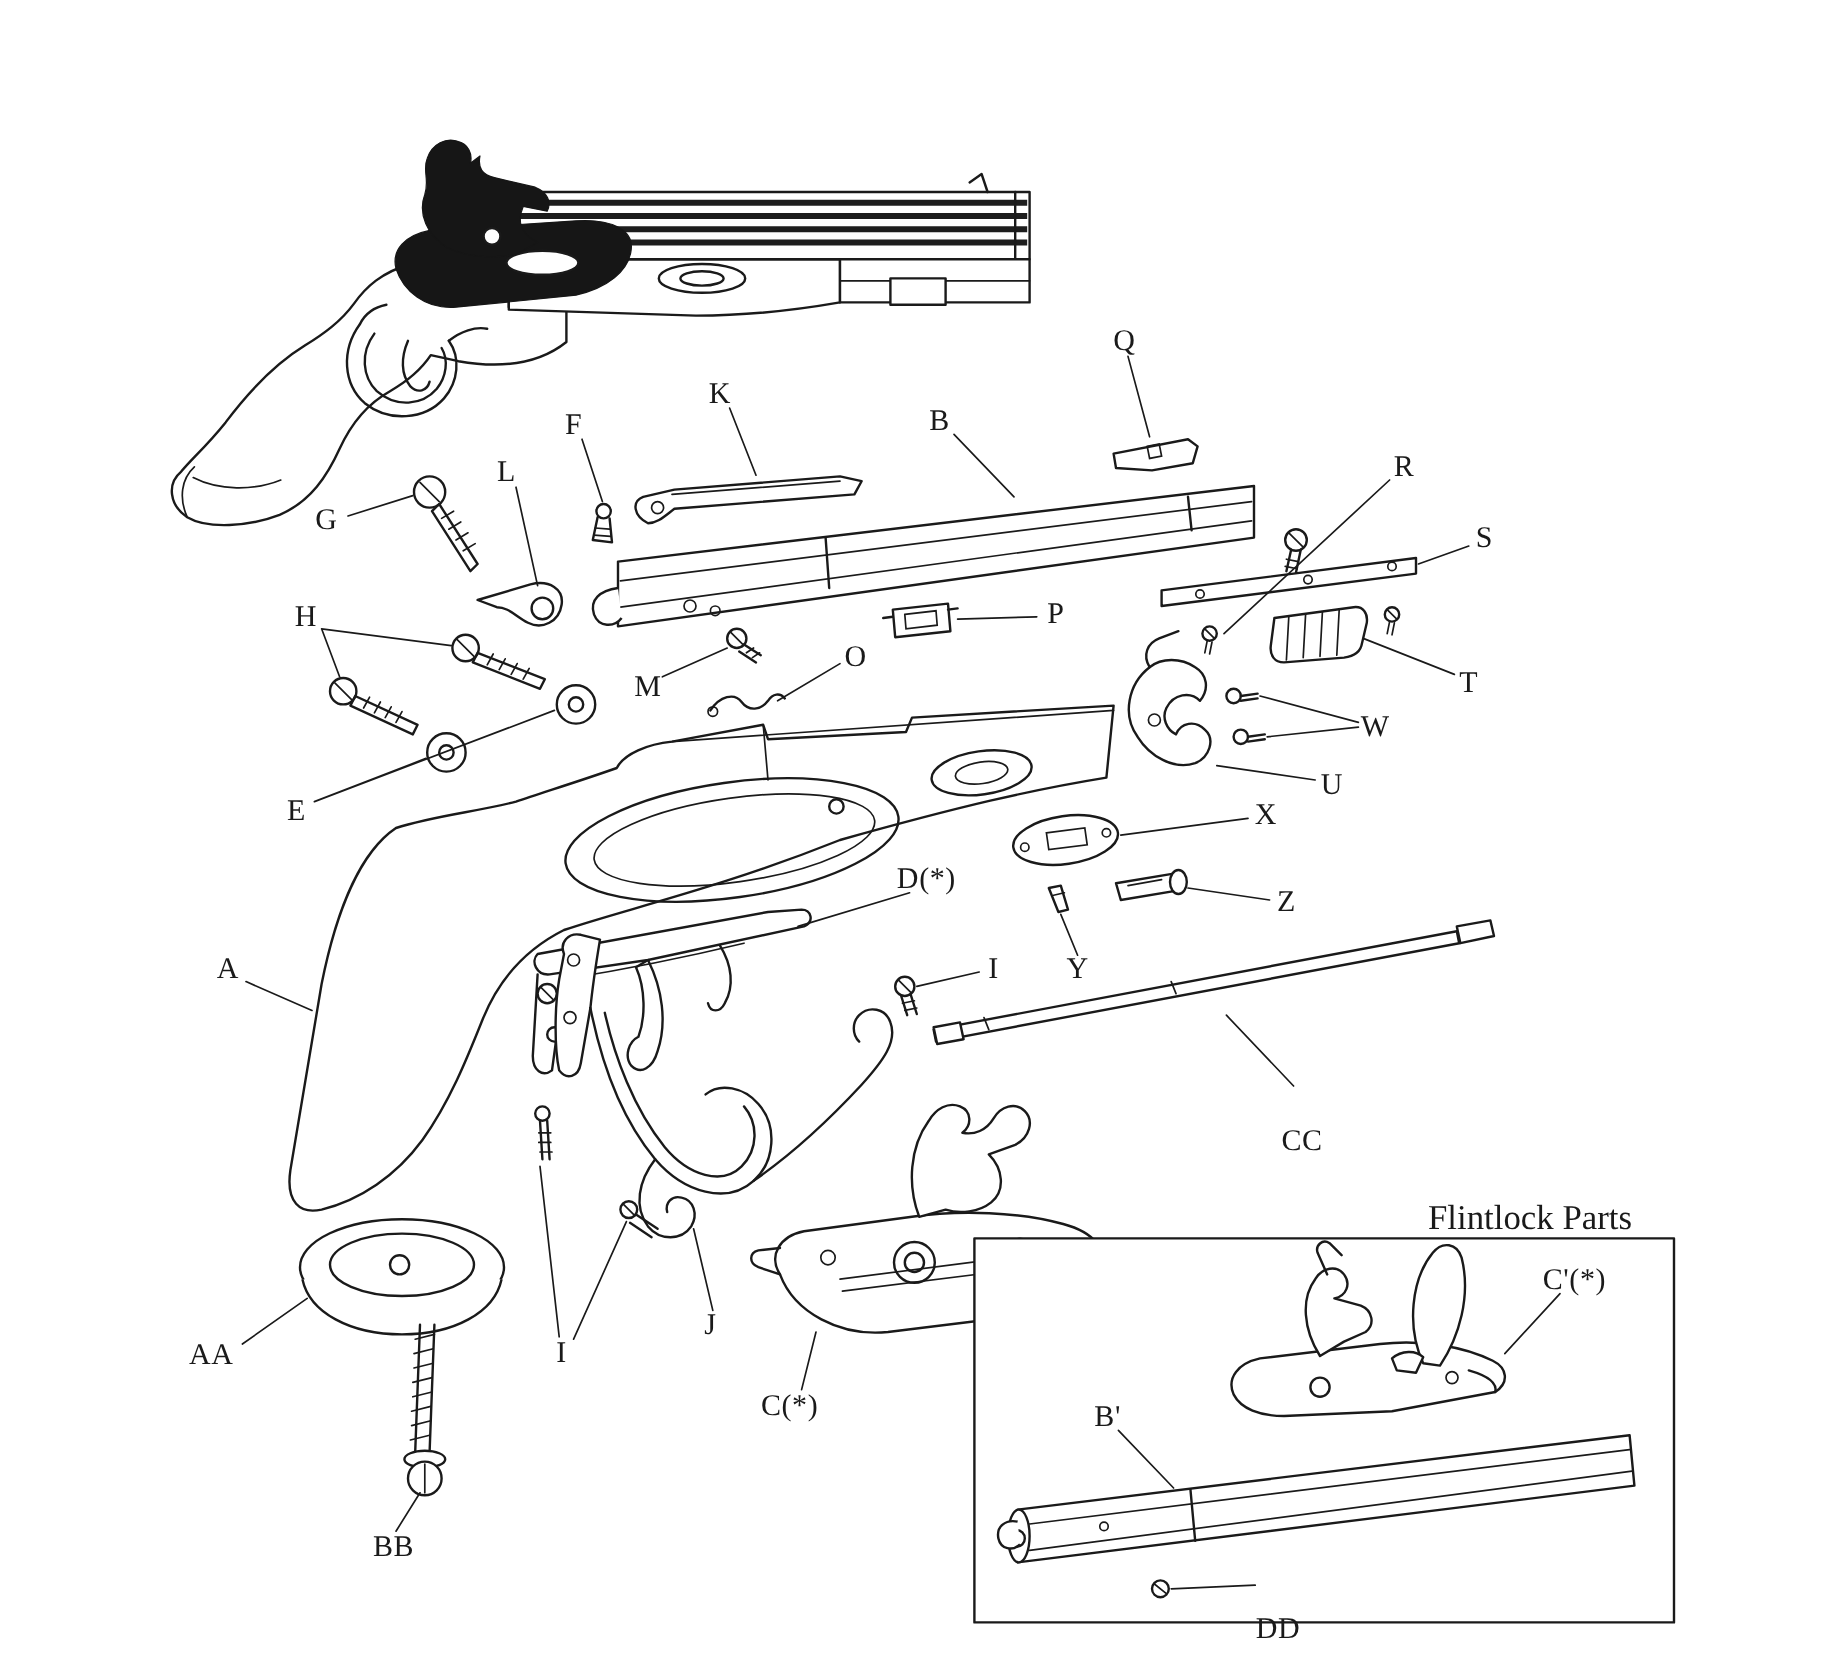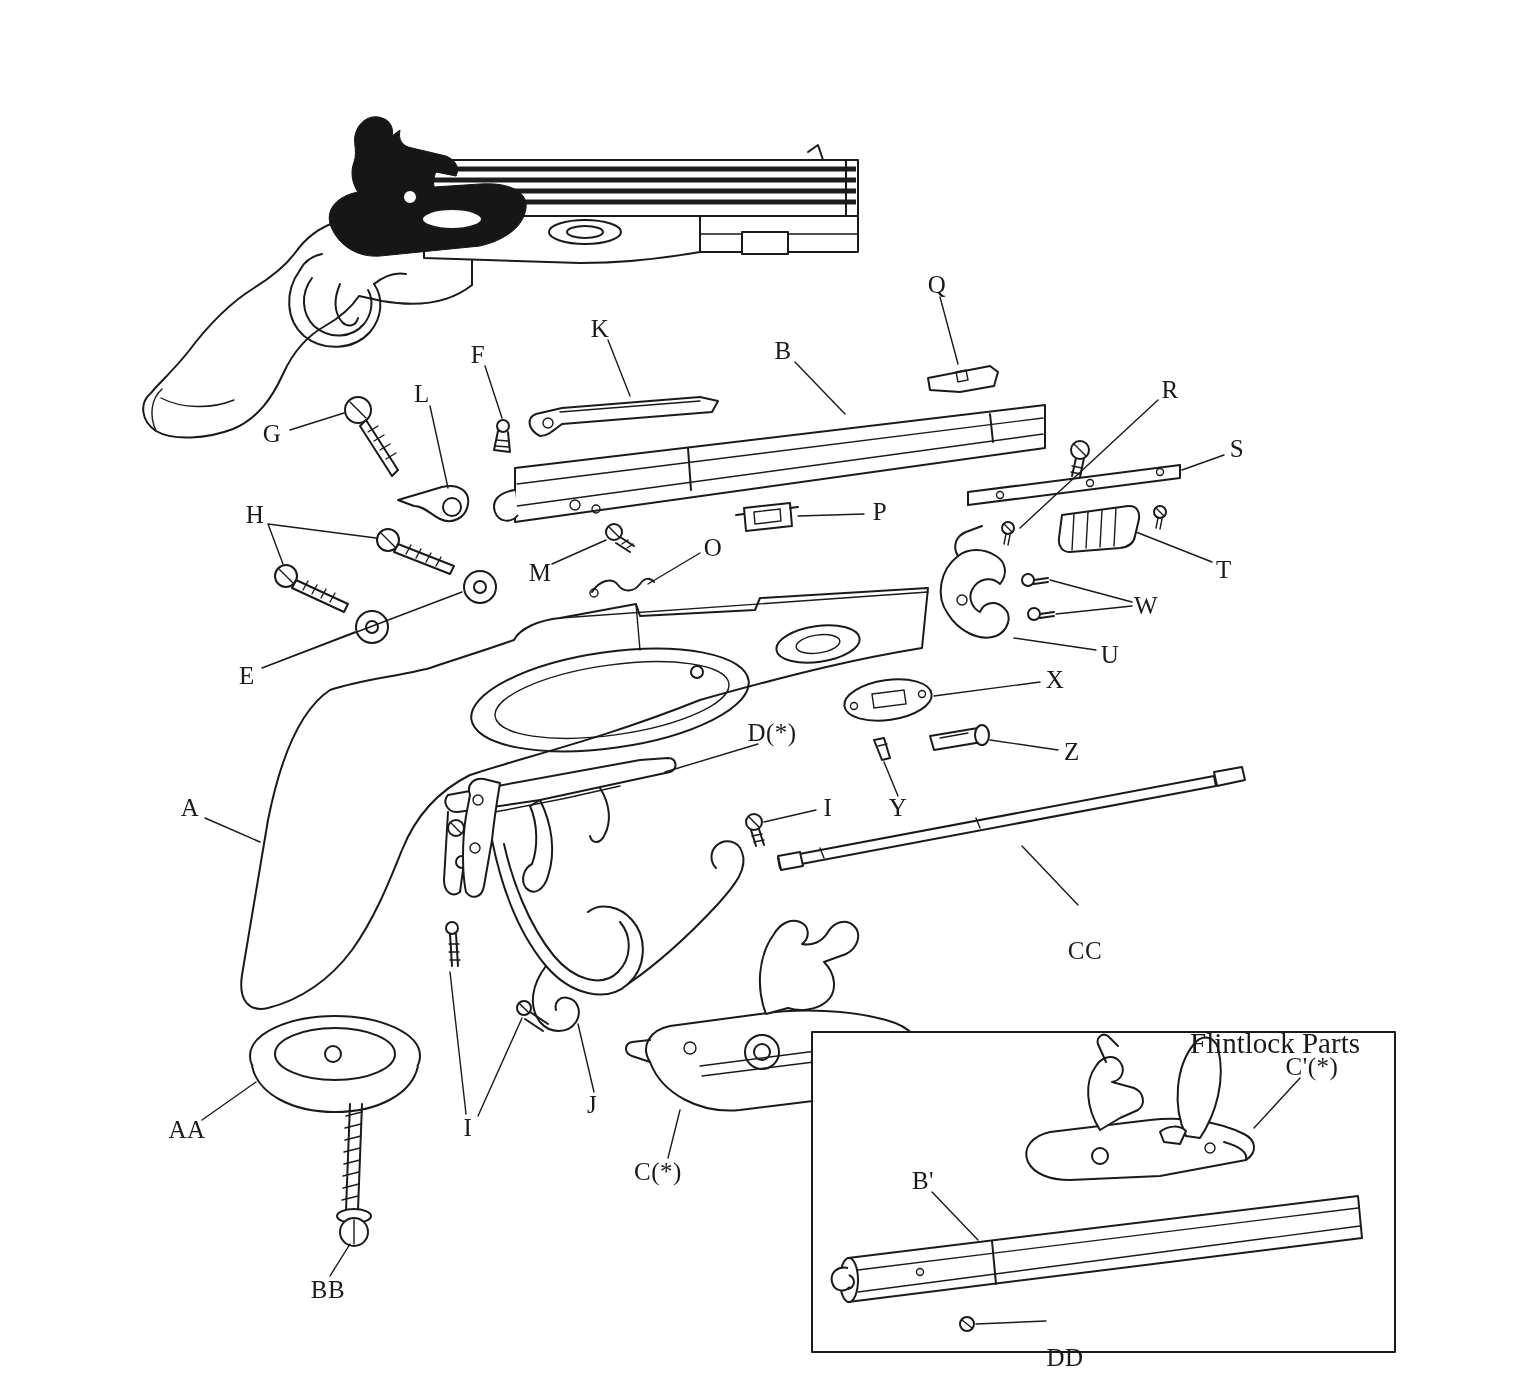--- a/index.html
+++ b/index.html
@@ -8,21 +8,21 @@
     font-family:"Liberation Serif", serif;
   }
   svg{position:absolute;left:0;top:0;}
   .lbl{
     position:absolute;transform:translate(-50%,-50%);
     font-size:25px;color:#1a1a1a;letter-spacing:.5px;white-space:nowrap;
     font-family:"Liberation Serif", serif;
   }
   .inset-title{
     position:absolute;transform:translate(-50%,-50%);
-    font-size:29px;color:#1a1a1a;font-family:"Liberation Serif", serif;margin-top:27px;
+    font-size:29px;color:#1a1a1a;font-family:"Liberation Serif", serif;
   }
   
   .ln{fill:none;stroke:#1a1a1a;stroke-width:2;stroke-linecap:round;stroke-linejoin:round;}
   .fw{fill:#ffffff;stroke:#1a1a1a;stroke-width:2;stroke-linejoin:round;}
   .fb{fill:#161616;stroke:#161616;stroke-width:1;stroke-linejoin:round;}
   .thin{fill:none;stroke:#1a1a1a;stroke-width:1.4;stroke-linecap:round;}
   .stripe{fill:none;stroke:#1d1d1d;stroke-width:5;}
 </style>
 </head>
 <body>
@@ -396,21 +396,21 @@
   <span class="lbl" style="left:880px;top:512px">P</span>
   <span class="lbl" style="left:937px;top:285px">Q</span>
   <span class="lbl" style="left:1170px;top:390px">R</span>
   <span class="lbl" style="left:1237px;top:449px">S</span>
   <span class="lbl" style="left:1224px;top:570px">T</span>
   <span class="lbl" style="left:1110px;top:655px">U</span>
   <span class="lbl" style="left:1146px;top:606px">W</span>
   <span class="lbl" style="left:1055px;top:680px">X</span>
   <span class="lbl" style="left:898px;top:808px">Y</span>
   <span class="lbl" style="left:1072px;top:752px">Z</span>
-  <span class="lbl" style="left:187px;top:1130px">AA</span>
+  <span class="lbl" style="left:176px;top:1130px">AA</span>
   <span class="lbl" style="left:328px;top:1290px">BB</span>
   <span class="lbl" style="left:1085px;top:951px">CC</span>
 
   <div class="inset-title" style="left:1275px;top:1016px">Flintlock Parts</div>
   <span class="lbl" style="left:923px;top:1181px">B'</span>
   <span class="lbl" style="left:1312px;top:1067px">C'(*)</span>
   <span class="lbl" style="left:1065px;top:1358px">DD</span>
 
 </div>
 

